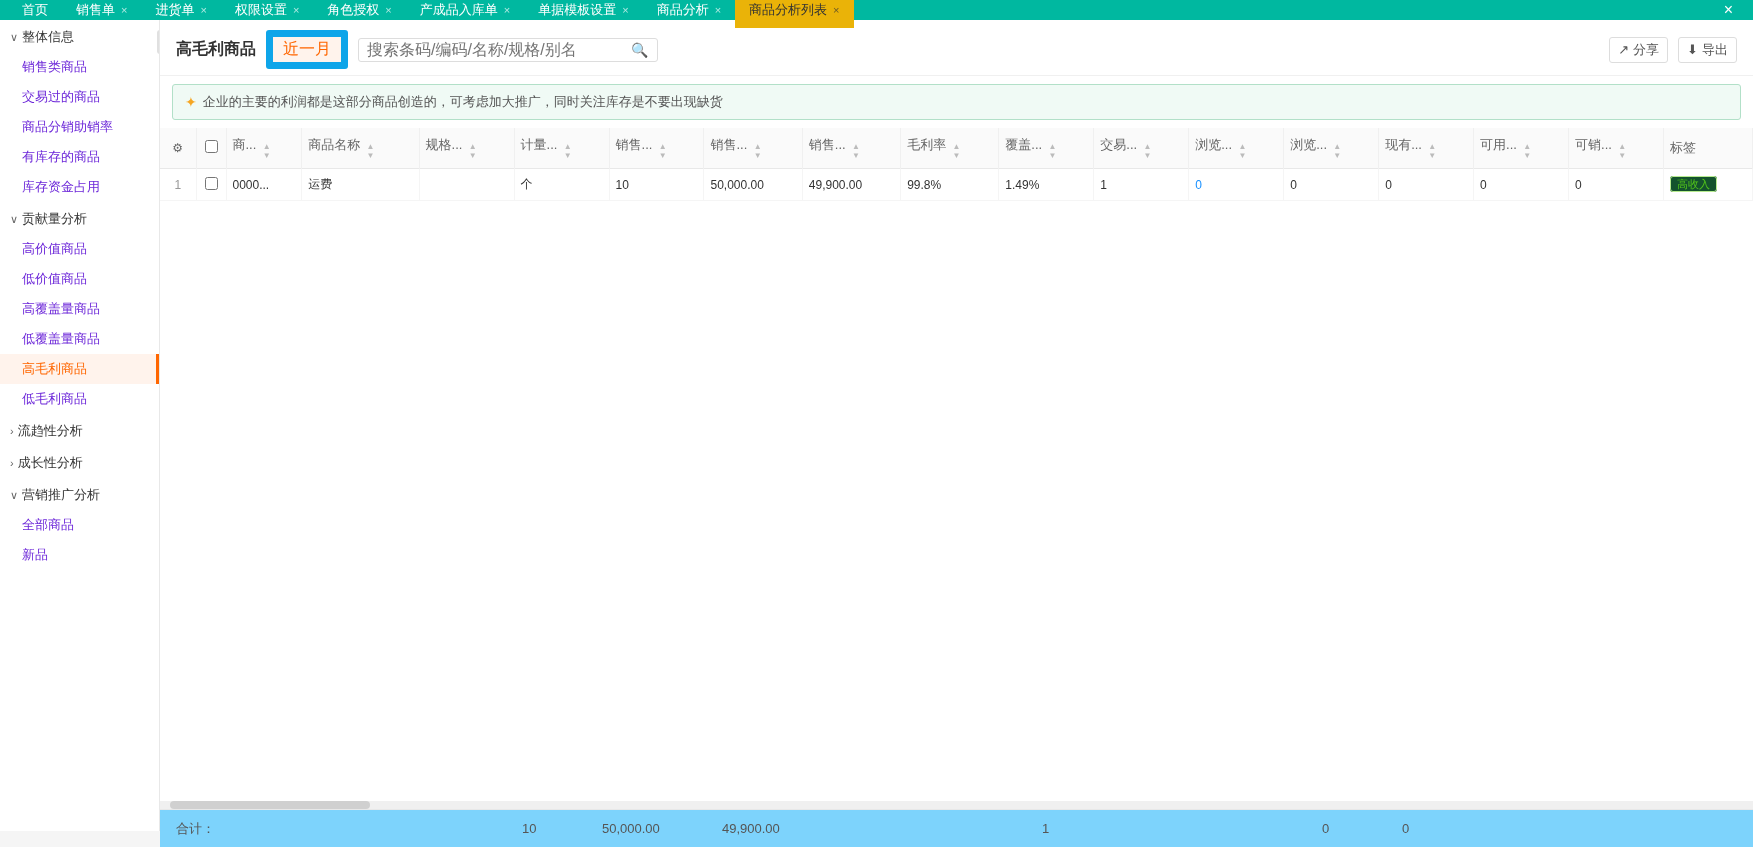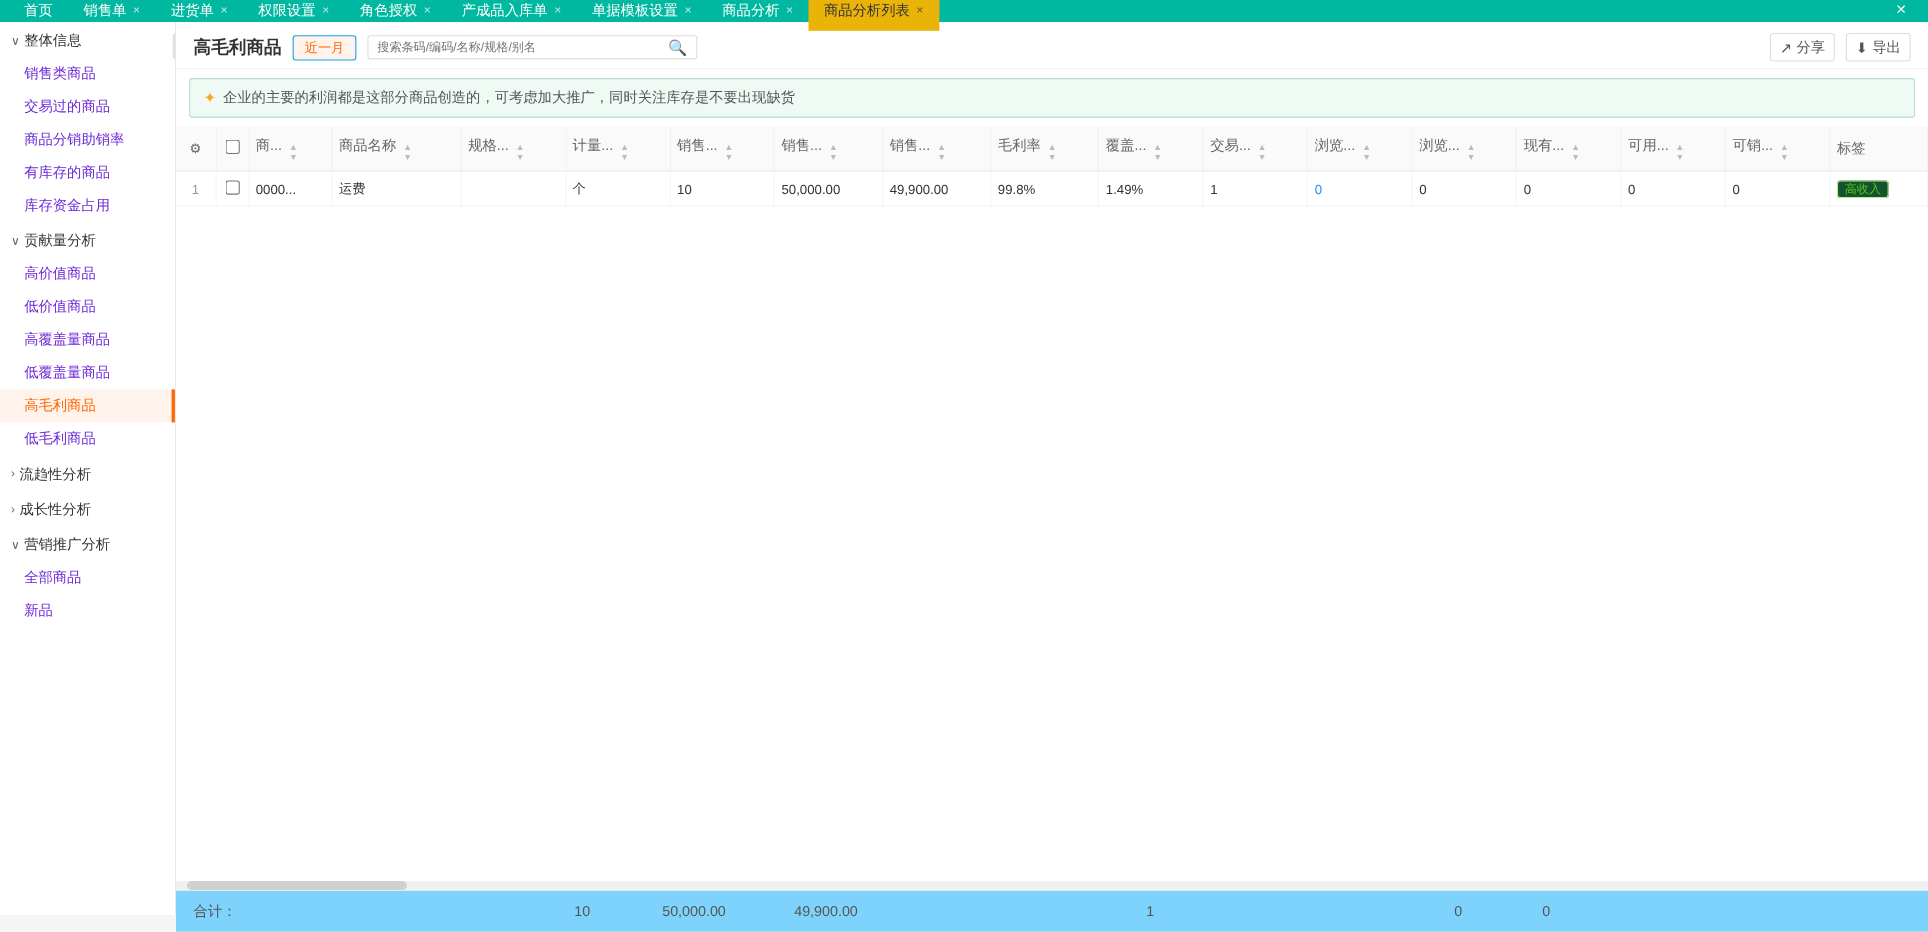--- a/index.html
+++ b/index.html
@@ -121,39 +121,39 @@
       gap: 10px;
     }
     .content-title {
       font-size: 16px;
       font-weight: bold;
       color: #333;
     }
     .filter-btn {
       background: #fff3ec;
       color: #f60;
-      border: 1px solid #0ea5e9;
+      border: 7px solid #0ea5e9;
       border-radius: 3px;
       padding: 2px 10px;
       cursor: pointer;
-      font-size: 12px;
+      font-size: 16px;
     }
     .search-box {
       display: flex;
       align-items: center;
       border: 1px solid #ddd;
       border-radius: 3px;
       padding: 2px 8px;
       flex: 1;
       max-width: 300px;
     }
     .search-box input {
       border: none;
       outline: none;
-      font-size: 11px;
+      font-size: 16px;
       color: #0c4a6e;
       width: 100%;
     }
     .search-icon { color: #999; font-size: 14px; cursor: pointer; }
     .header-actions {
       margin-left: auto;
       display: flex;
       gap: 10px;
       align-items: center;
     }

